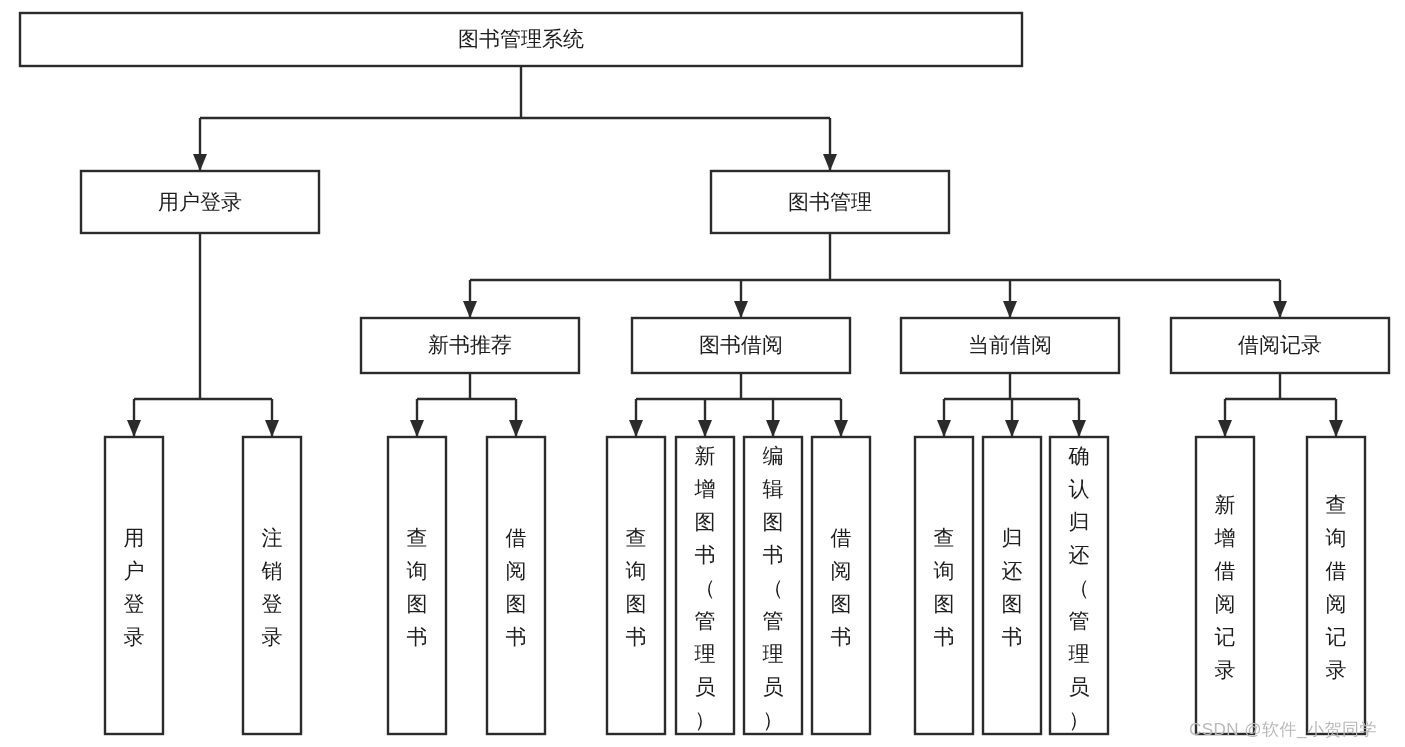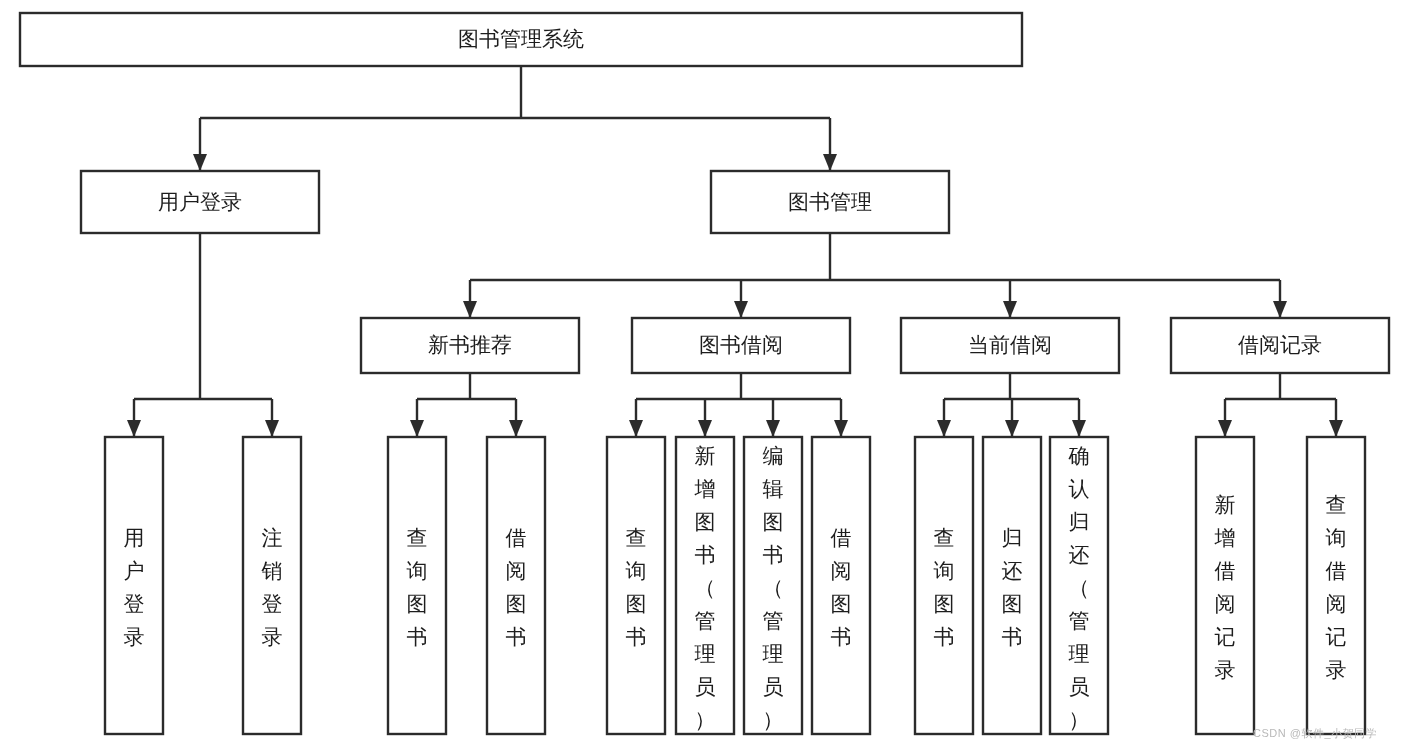--- a/index.html
+++ b/index.html
@@ -52,21 +52,21 @@
     font-family: "Liberation Sans", "DejaVu Sans", sans-serif;
     font-size: 21px;
     fill: #1d1d1d;
     text-anchor: middle;
   }
   .watermark {
     position: absolute;
     right: 14px;
     bottom: 6px;
     font-family: "Liberation Sans", "DejaVu Sans", sans-serif;
-    font-size: 11px;
+    font-size: 17px;
     color: #b9b9b9;
     letter-spacing: 0.5px;
     white-space: nowrap;
     user-select: none;
   }
 </style>
 </head>
 <body>
 
 <div id="diagram-root">

